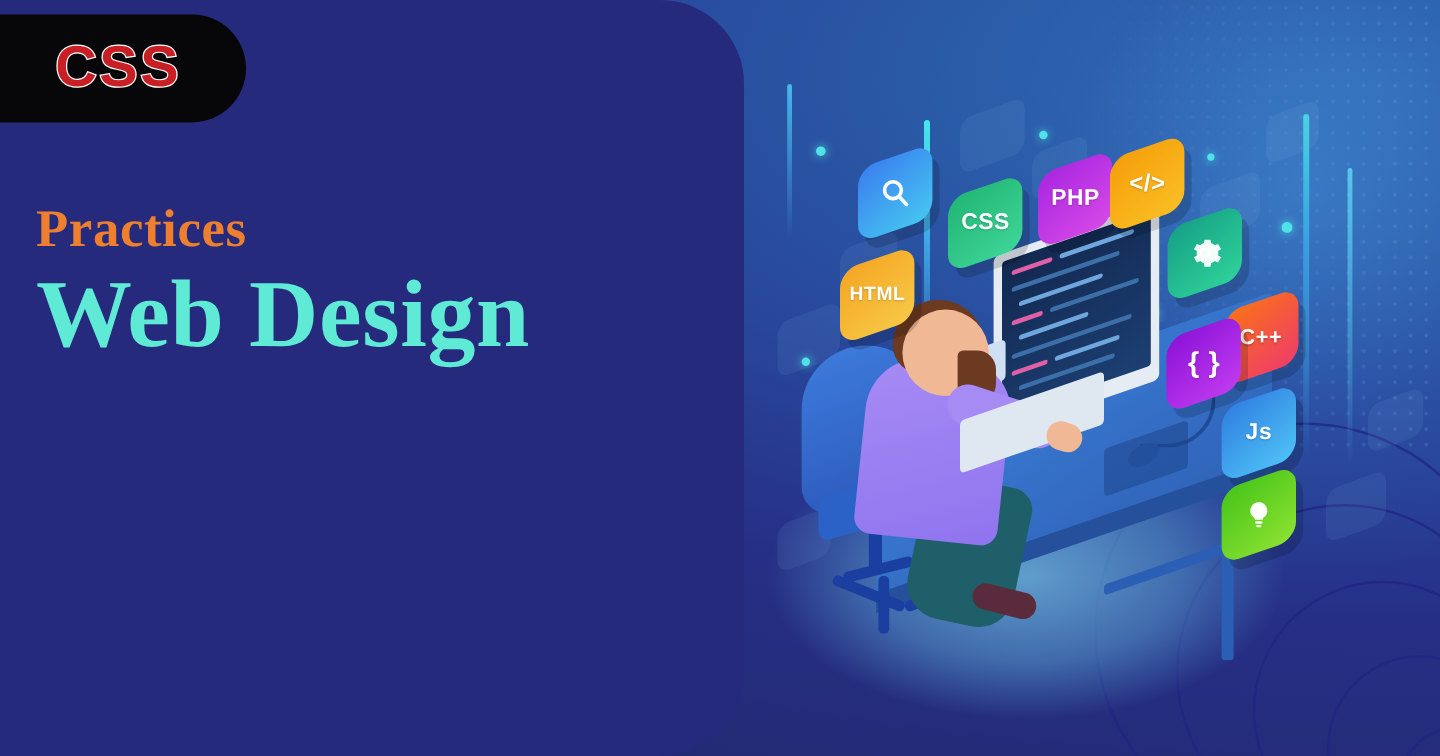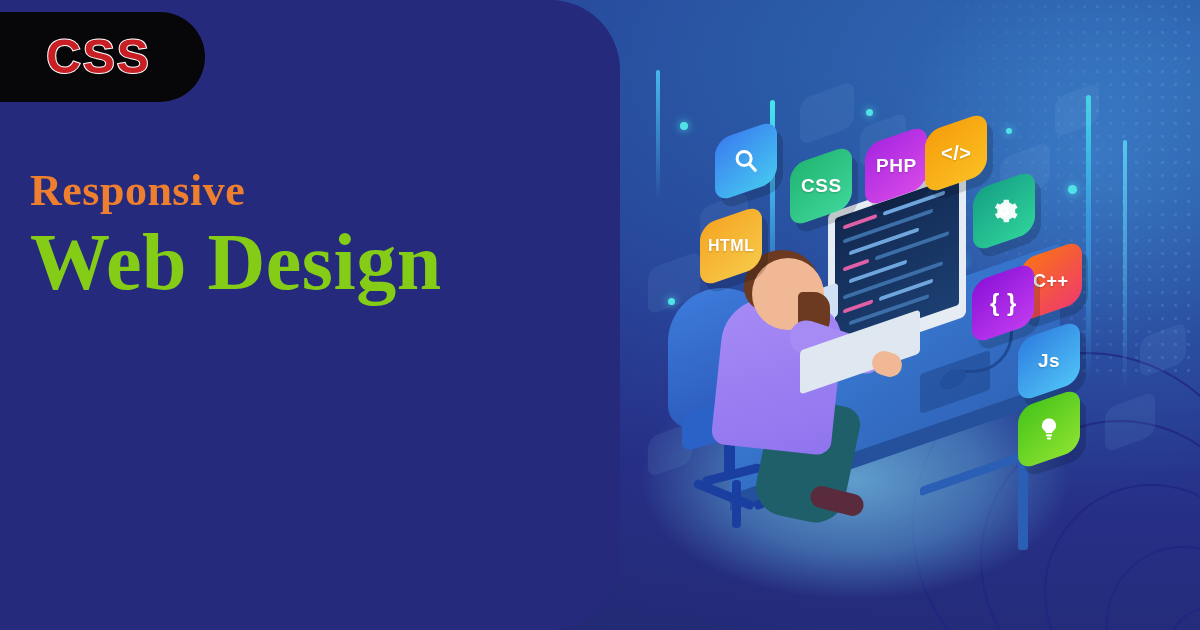--- a/index.html
+++ b/index.html
@@ -83,21 +83,21 @@
   }
 
   
   .copy{position:absolute;left:30px;top:168px;width:560px;}
   .line-eyebrow{
     font-family:"Liberation Serif",serif;font-weight:bold;
     font-size:44px;color:#ee7f2e;letter-spacing:.5px;line-height:1.05;
   }
   .line-main{
     font-family:"Liberation Serif",serif;font-weight:bold;
-    font-size:80px;color:#84cc16;line-height:1.1;margin-top:4px;letter-spacing:.5px;
+    font-size:80px;color:#5eead4;line-height:1.1;margin-top:4px;letter-spacing:.5px;
   }
   .line-sub{
     font-family:"Liberation Serif",serif;font-weight:bold;
     font-size:40px;color:#ffffff;margin-top:38px;letter-spacing:.3px;
   }
 
   
   .scene{position:absolute;left:620px;top:0;width:580px;height:630px;}
 
   .floor{
@@ -387,17 +387,17 @@
     </div>
   </div>
 
   <div class="left-panel"></div>
 
   <div class="logo">
     <div class="logo-css">CSS</div>
   </div>
 
   <div class="copy">
-    <div class="line-eyebrow">Responsive</div>
+    <div class="line-eyebrow">Practices</div>
     <div class="line-main">Web Design</div>
   </div>
 
 </div>
 
 </body></html>

